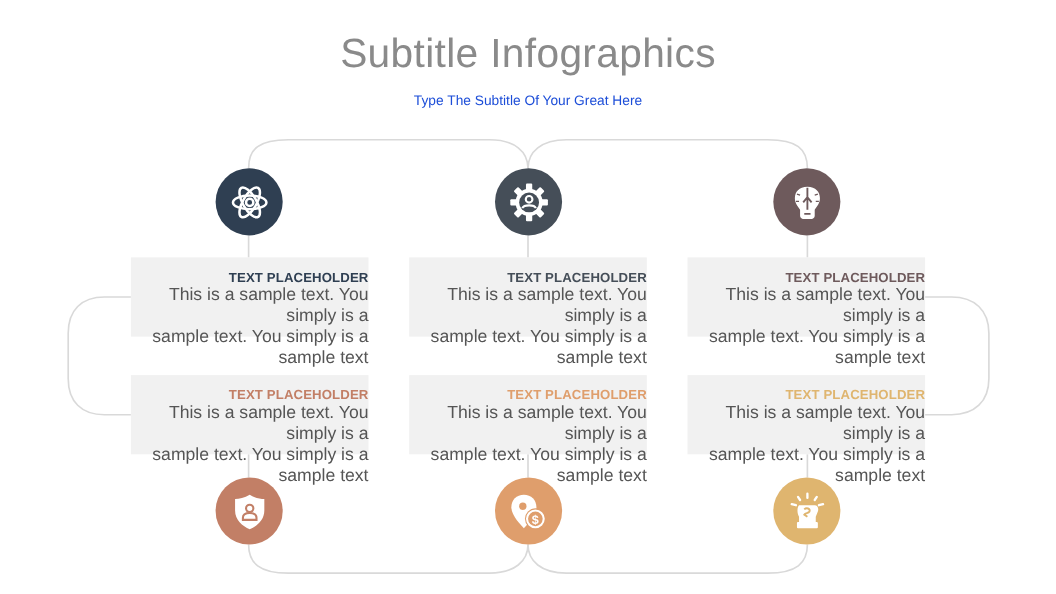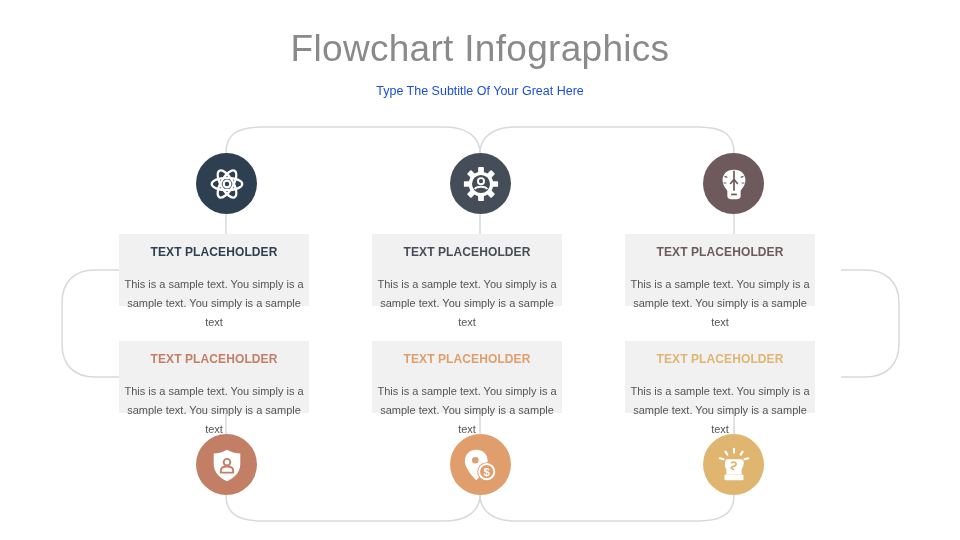--- a/index.html
+++ b/index.html
@@ -6,28 +6,28 @@
   body { width:960px; height:540px; background:#ffffff; position:relative; overflow:hidden;
          font-family:"Liberation Sans", "DejaVu Sans", sans-serif; }
   .title { position:absolute; left:0; top:28px; width:960px; text-align:center;
            font-size:37px; color:#8a8a8a; letter-spacing:0.3px; }
   .subtitle { position:absolute; left:0; top:84px; width:960px; text-align:center;
               font-size:12.5px; color:#1d4ed8; }
   svg.connectors { position:absolute; left:0; top:0; }
   .circle { position:absolute; width:61px; height:61px; border-radius:50%;
             display:flex; align-items:center; justify-content:center; }
   .circle svg { width:38px; height:38px; }
-  .card { position:absolute; width:190px; height:72px; background:#f1f1f1; text-align:center; }
+  .card { position:absolute; width:216px; height:72px; background:#f1f1f1; text-align:right; }
   .card .h { font-weight:bold; font-size:12px; margin-top:11px; letter-spacing:0.1px; }
-  .card .b { font-size:11px; color:#555; line-height:19px; margin-top:16px; }
+  .card .b { font-size:16px; color:#555; line-height:19px; margin-top:0; }
 </style>
 </head>
 <body>
 
-<div class="title">Flowchart Infographics</div>
+<div class="title">Subtitle Infographics</div>
 <div class="subtitle">Type The Subtitle Of Your Great Here</div>
 
 <svg class="connectors" width="960" height="540">
   <g fill="none" stroke="#d9d9d9" stroke-width="1.5">
 
     <path d="M226,153 C226,135 236,127 262,127 L445,127 C468,127 480,138 480,153"></path>
     <path d="M480,153 C480,138 492,127 515,127 L698,127 C724,127 734,135 734,153"></path>
 
     <path d="M226,214 L226,234 M480,214 L480,234 M734,214 L734,234"></path>
     <path d="M226,413 L226,434 M480,413 L480,434 M734,413 L734,434"></path>

